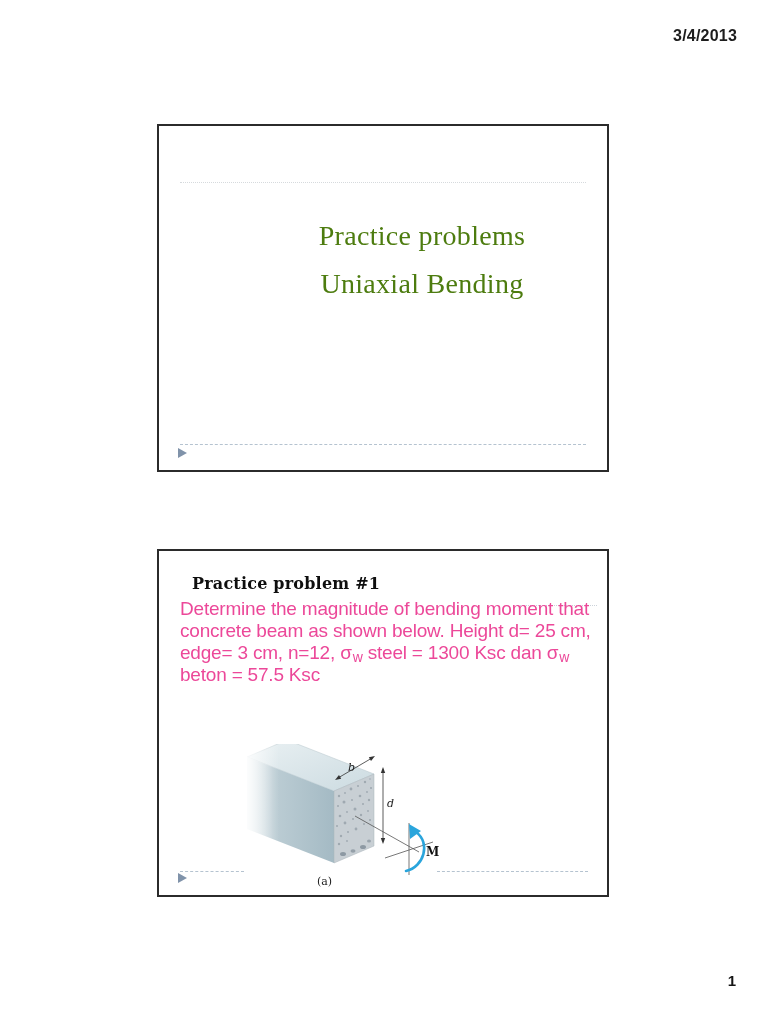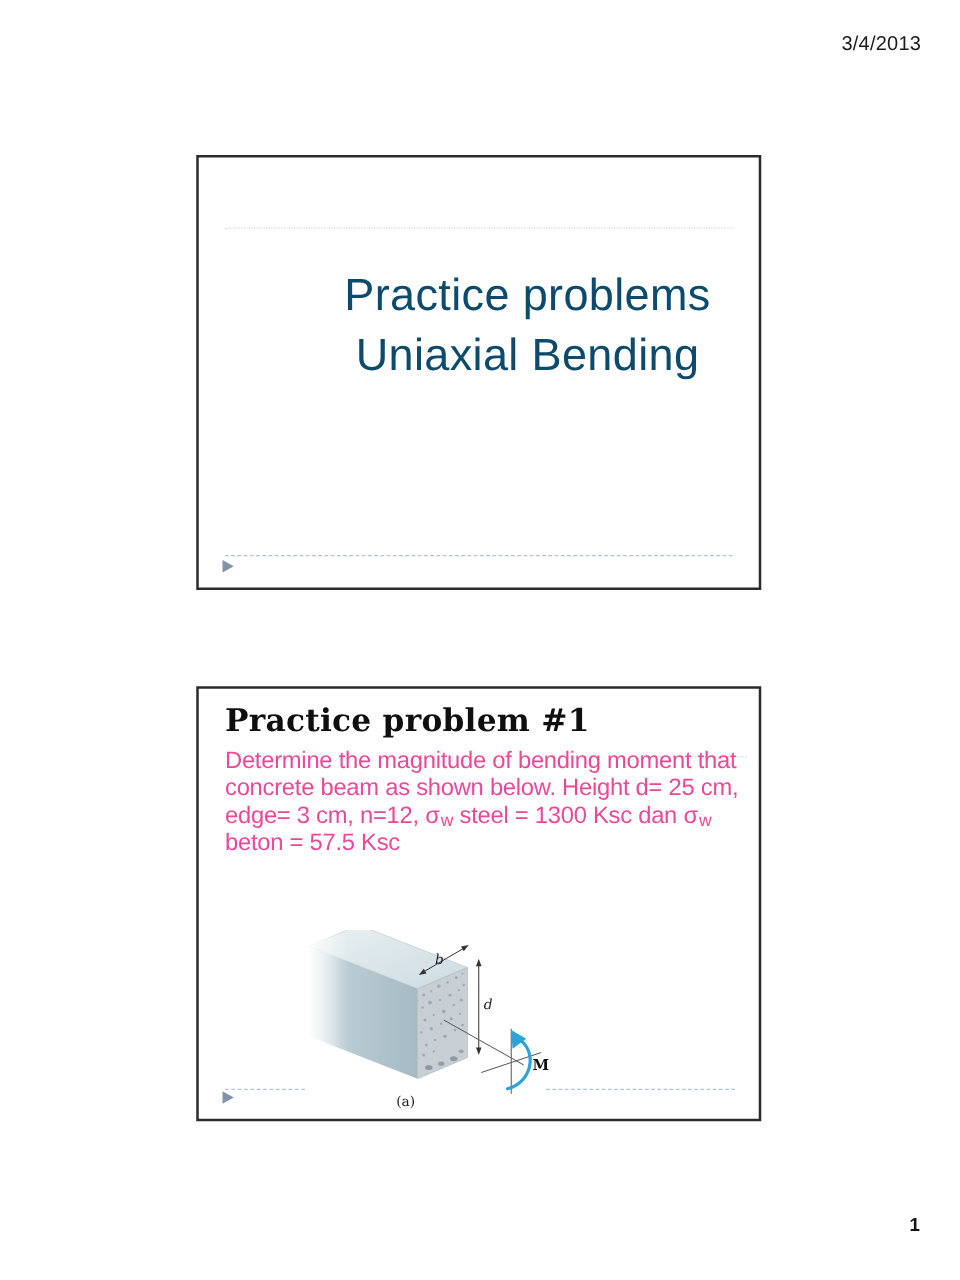--- a/index.html
+++ b/index.html
@@ -2,21 +2,21 @@
 <html><head>
 <meta charset="utf-8">
 <style>
   html,body{margin:0;padding:0;}
   body{
     width:768px;height:1024px;background:#ffffff;position:relative;
     font-family:"Liberation Sans",sans-serif;overflow:hidden;
   }
   .date-stamp{
     position:absolute;top:27px;right:31px;
-    font-size:16px;font-weight:normal;color:#1d1d1d;letter-spacing:.2px;
+    font-size:16px;font-weight:bold;color:#1d1d1d;letter-spacing:.2px;
   }
   .page-number{
     position:absolute;top:972px;right:32px;
     font-size:15px;font-weight:bold;color:#151515;
   }
   .slide{
     position:absolute;left:157px;width:448px;height:344px;
     border:2px solid #2b2b2b;background:#ffffff;
   }
   .slide-1{top:124px;}
@@ -26,27 +26,27 @@
   .bullet-triangle{
     position:absolute;width:0;height:0;
     border-top:5px solid transparent;border-bottom:5px solid transparent;
     border-left:9px solid #8093aa;
   }
   .s1-dotted{top:56px;left:21px;width:406px;border-top-color:#d6dadd;}
   .s1-dashed{top:318px;left:21px;width:406px;}
   .s1-tri{left:19px;top:322px;}
   .slide-title{
     position:absolute;top:86px;left:88px;width:350px;margin:0;
-    text-align:center;font-family:Liberation Sans, sans-serif;font-weight:400;
-    font-size:36px;line-height:48px;color:#0c4a6e;letter-spacing:.3px;
+    text-align:center;font-family:Liberation Serif, serif;font-weight:400;
+    font-size:28px;line-height:48px;color:#4d7c0f;letter-spacing:.3px;
   }
   .s2-heading{
-    position:absolute;top:11px;left:21px;margin:0;
+    position:absolute;top:11px;left:21px;margin:12px;
     font-family:"DejaVu Serif",serif;font-weight:bold;
-    font-size:25px;color:#0f0f0f;letter-spacing:.2px;
+    font-size:16px;color:#0f0f0f;letter-spacing:.2px;
   }
   .s2-dotted{top:54px;left:358px;width:80px;}
   .s2-body{
     position:absolute;top:47px;left:21px;
     font-size:19px;line-height:22px;color:#ec4899;letter-spacing:-.2px;
   }
   .body-line{white-space:nowrap;height:22px;}
   .s2-body sup{font-size:13px;position:relative;top:-1px;vertical-align:super;line-height:0;}
   .s2-body sub{font-size:14px;position:relative;top:3px;vertical-align:baseline;line-height:0;margin-left:1px;}
   .s2-dashed-left{top:320px;left:21px;width:64px;}

